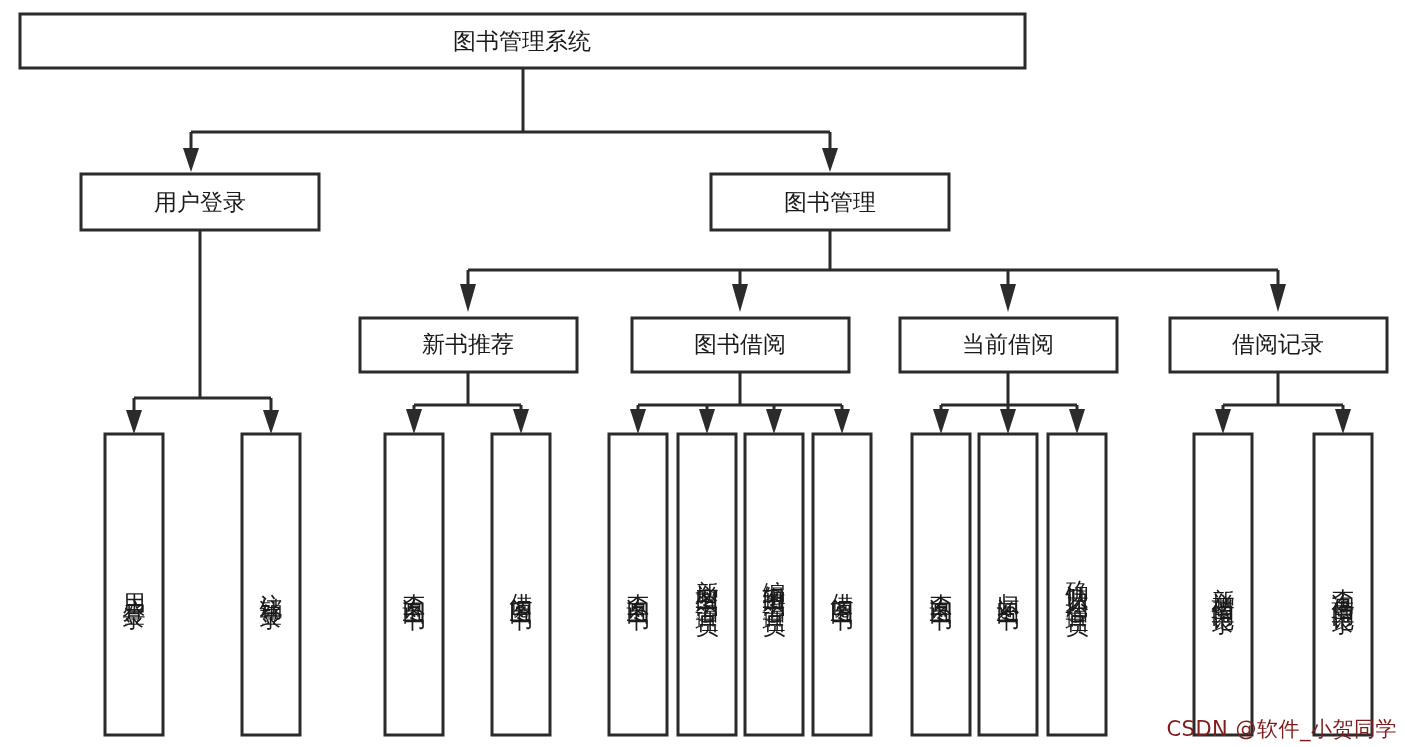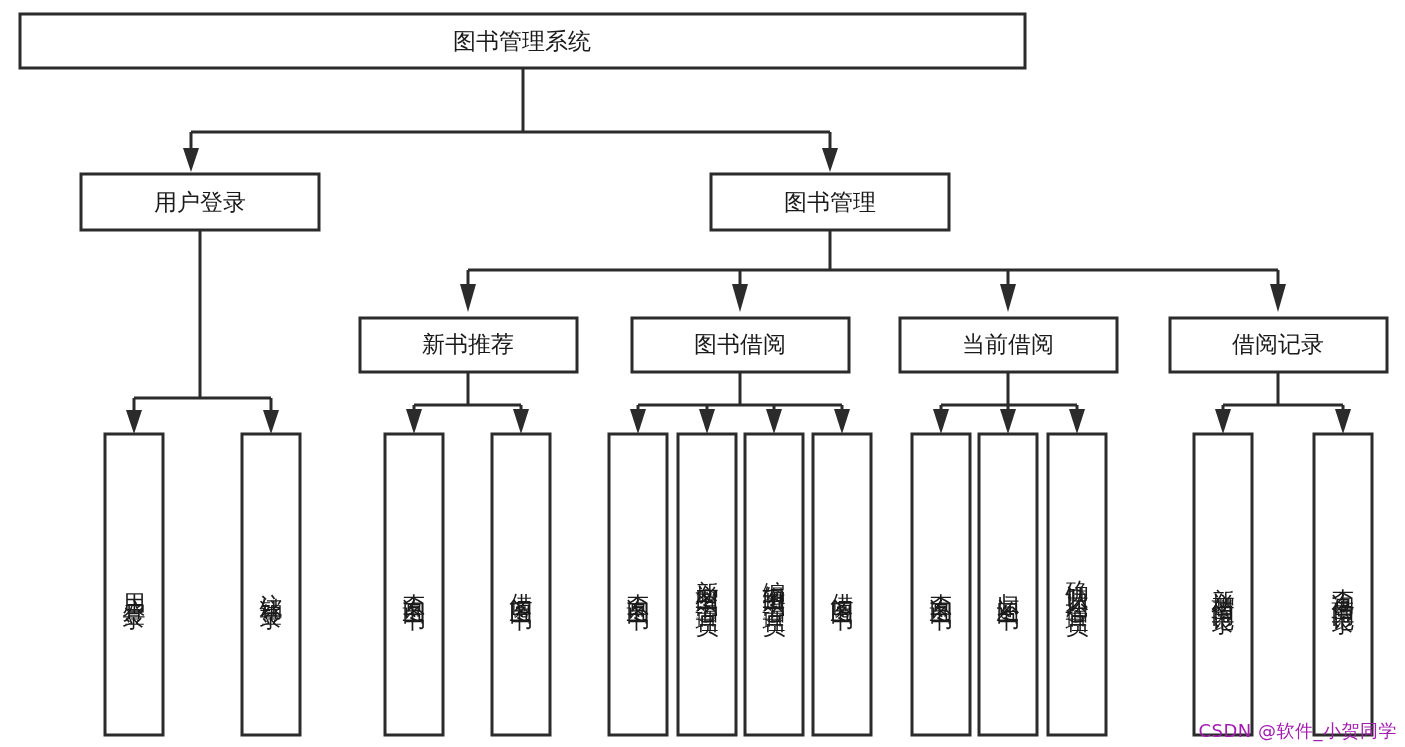--- a/index.html
+++ b/index.html
@@ -67,22 +67,22 @@
     letter-spacing: 5px;
     color: #1a1a1a;
     white-space: nowrap;
     text-align: center;
   }
   #watermark {
     position: absolute;
     right: 8px;
     bottom: 4px;
     font-family: "DejaVu Sans", "Liberation Sans", sans-serif;
-    font-size: 18px;
-    color: #a21caf;
+    font-size: 21px;
+    color: #7f1d1d;
     letter-spacing: 0.5px;
     user-select: none;
   }
 </style>
 </head>
 <body>
 
 <div id="diagram-root">
 
   <svg id="flow" viewBox="0 0 1405 747">

